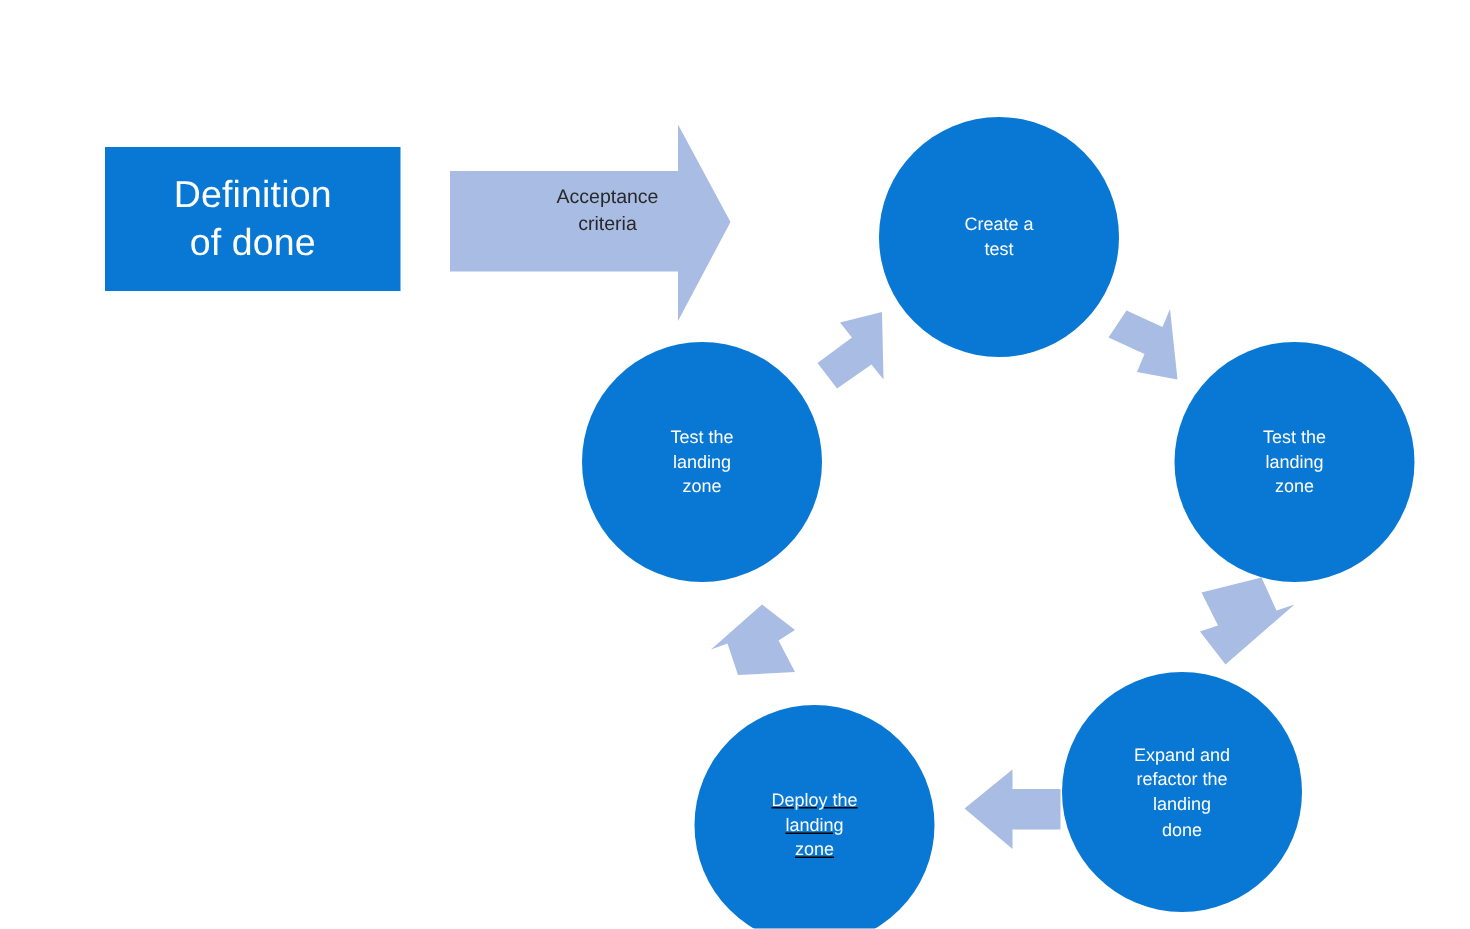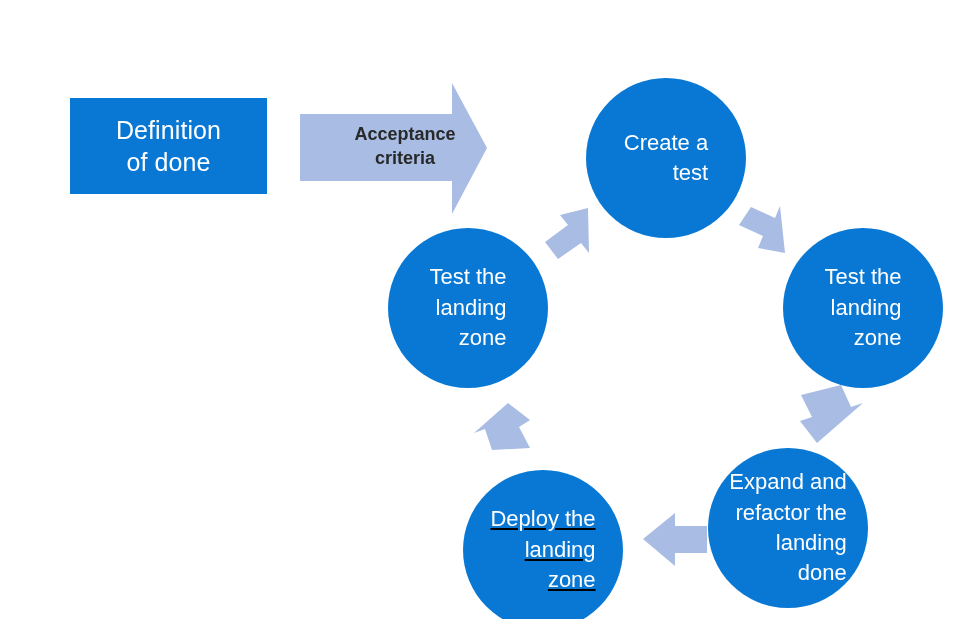--- a/index.html
+++ b/index.html
@@ -57,43 +57,43 @@
   }
 
   
   .accept-label {
     position: absolute;
     left: 330px;
     top: 74px;
     width: 150px;
     text-align: center;
     color: #282828;
-    font-size: 18px;
-    font-weight: bold;
+    font-size: 13px;
+    font-weight: normal;
     line-height: 1.35;
     white-space: pre-line;
   }
 
   
   .node {
     position: absolute;
     width: 160px;
     height: 160px;
     border-radius: 50%;
     background: #0878D4;
     display: flex;
     align-items: center;
     justify-content: center;
     box-sizing: border-box;
   }
   .node-label {
     color: #ffffff;
-    font-size: 22px;
+    font-size: 12px;
     line-height: 1.38;
-    text-align: right;
+    text-align: center;
     font-weight: 400;
     white-space: pre-line;
     padding: 0 12px;
   }
   .node-create-test { left: 586px; top: 30px; }
   .node-test-lz-right { left: 783px; top: 180px; }
   .node-expand-refactor { left: 708px; top: 400px; }
   .node-deploy-lz { left: 463px; top: 422px; text-decoration: underline; }
   .node-test-lz-left { left: 388px; top: 180px; }
 </style>

